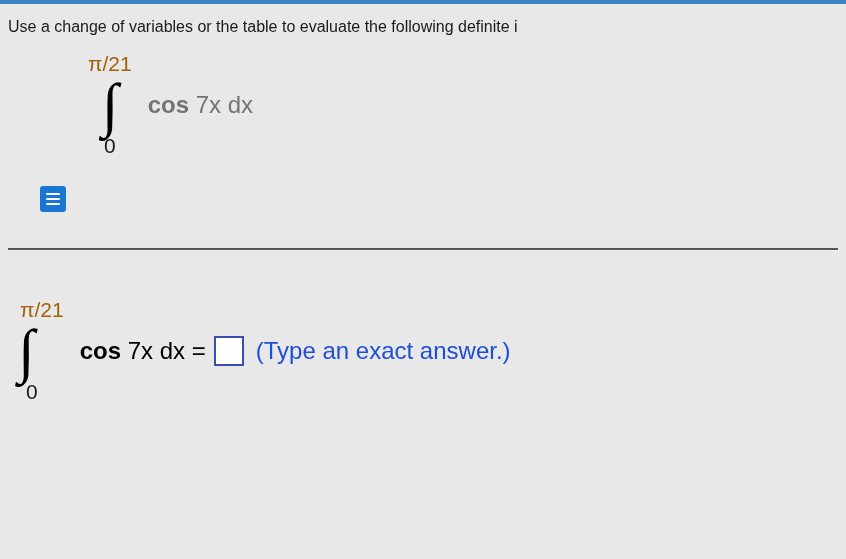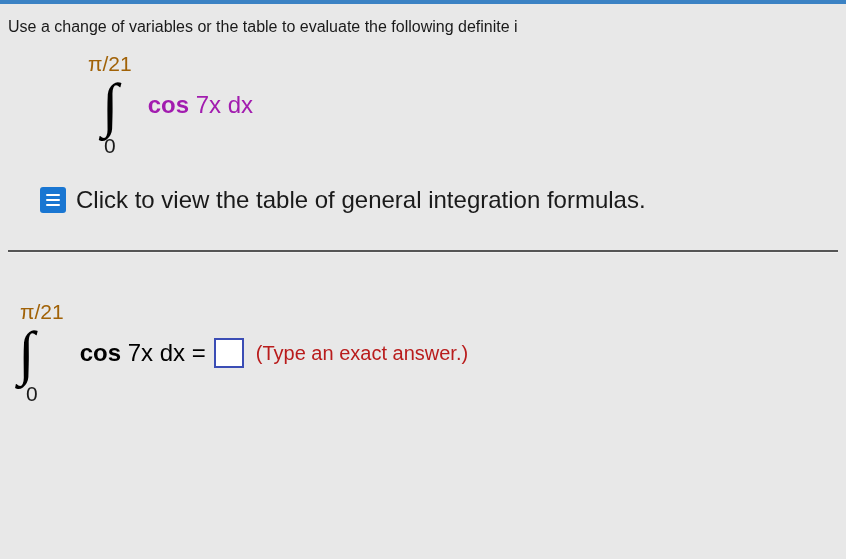--- a/index.html
+++ b/index.html
@@ -53,21 +53,21 @@
       font-weight: bold;
       color: #000;
     }
     .lower-limit {
       font-size: 21px;
       color: #1a1a1a;
       margin-top: 2px;
     }
     .integrand {
       font-size: 24px;
-      color: #a21caf;
+      color: #737373;
       margin-left: 10px;
     }
     .integrand .fn {
       font-weight: bold;
     }
     .link-row {
       display: flex;
       align-items: center;
       margin-left: 32px;
       margin-bottom: 36px;
@@ -138,22 +138,22 @@
     .answer-box {
       display: inline-block;
       width: 30px;
       height: 30px;
       border: 2px solid #3b4db5;
       background: #fff;
       margin: 0 8px;
       vertical-align: middle;
     }
     .hint {
-      font-size: 20px;
-      color: #b91c1c;
+      font-size: 24px;
+      color: #1d4ed8;
       margin-left: 4px;
     }
   </style>
 </head>
 <body>
 
 <div class="top-bar"></div>
 
 <div class="content">
 
@@ -170,21 +170,20 @@
       <span>7x dx</span>
     </div>
   </div>
 
   <div class="link-row">
     <div class="link-icon">
       <div class="line"></div>
       <div class="line"></div>
       <div class="line"></div>
     </div>
-    <div class="link-text">Click to view the table of general integration formulas.</div>
   </div>
 
   <div class="divider"></div>
 
   <div class="answer-block">
     <div class="answer-integral">
       <div class="upper-limit">π/21</div>
       <div class="int-sign">∫</div>
       <div class="lower-limit">0</div>
     </div>

